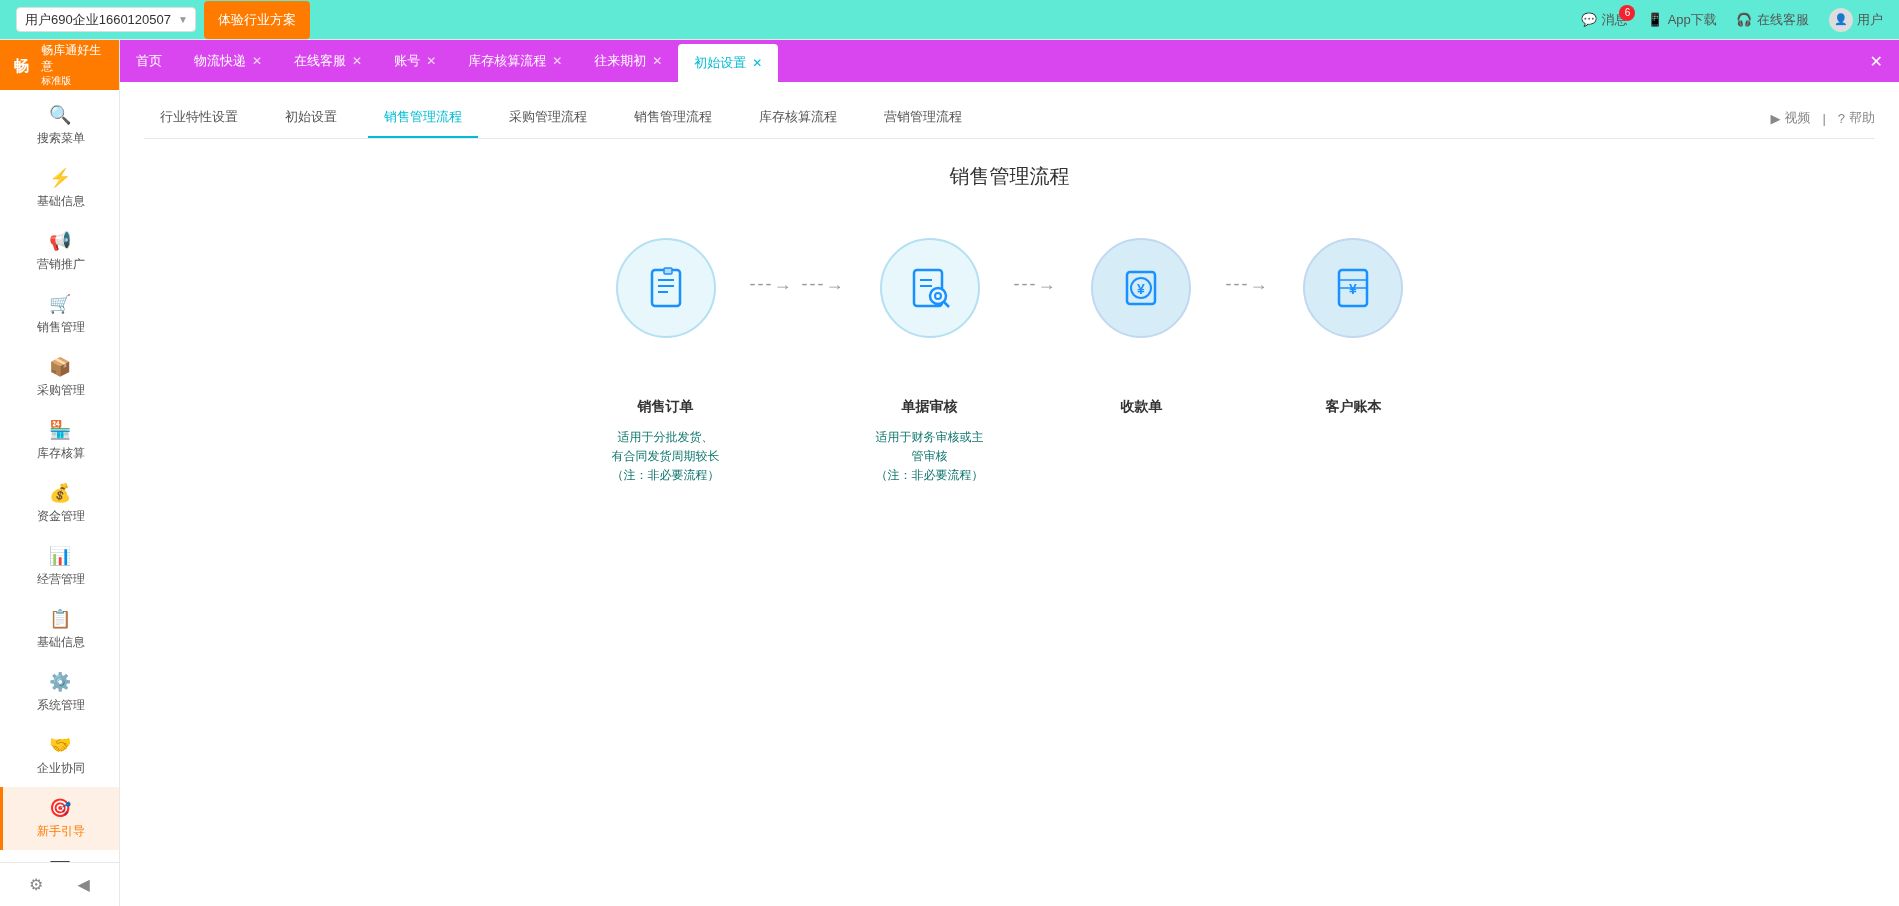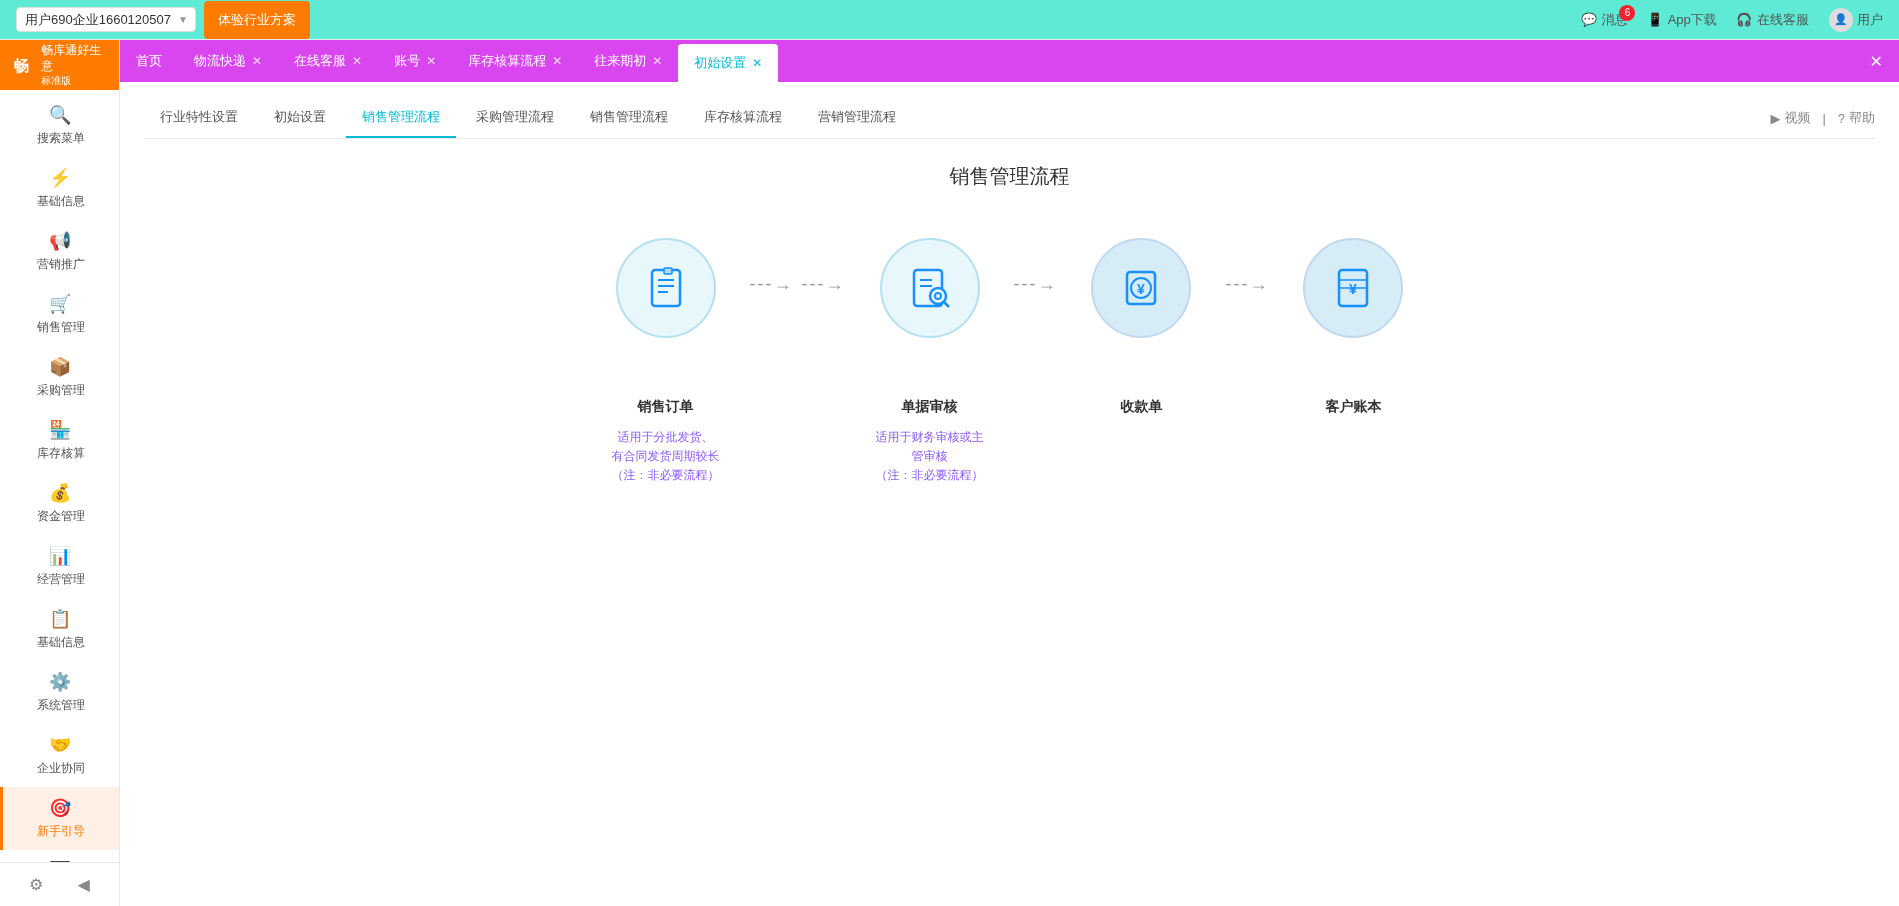--- a/index.html
+++ b/index.html
@@ -144,21 +144,21 @@
 
     
     .page-content { flex: 1; background: #fff; overflow-y: auto; padding: 16px 24px; }
 
     
     .sub-tabs {
       display: flex;
       align-items: center;
       border-bottom: 1px solid #e8e8e8;
       margin-bottom: 24px;
-      gap: 4px;
+      gap: 15px;
     }
     .sub-tab {
       padding: 10px 16px;
       cursor: pointer;
       color: #555;
       font-size: 13px;
       border-bottom: 2px solid transparent;
       white-space: nowrap;
     }
     .sub-tab.active { color: #00bcd4; border-bottom: 2px solid #00bcd4; }
@@ -209,21 +209,21 @@
     }
     .flow-circle svg { width: 48px; height: 48px; }
     .flow-label {
       font-size: 14px;
       color: #333;
       font-weight: 700;
       margin-top: 48px;
     }
     .flow-desc {
       font-size: 12px;
-      color: #8b5cf6;
+      color: #0f766e;
       text-align: center;
       line-height: 1.6;
       max-width: 130px;
     }
     .flow-arrow {
       display: flex;
       align-items: center;
       padding-top: 36px;
       color: #aaa;
       font-size: 20px;

